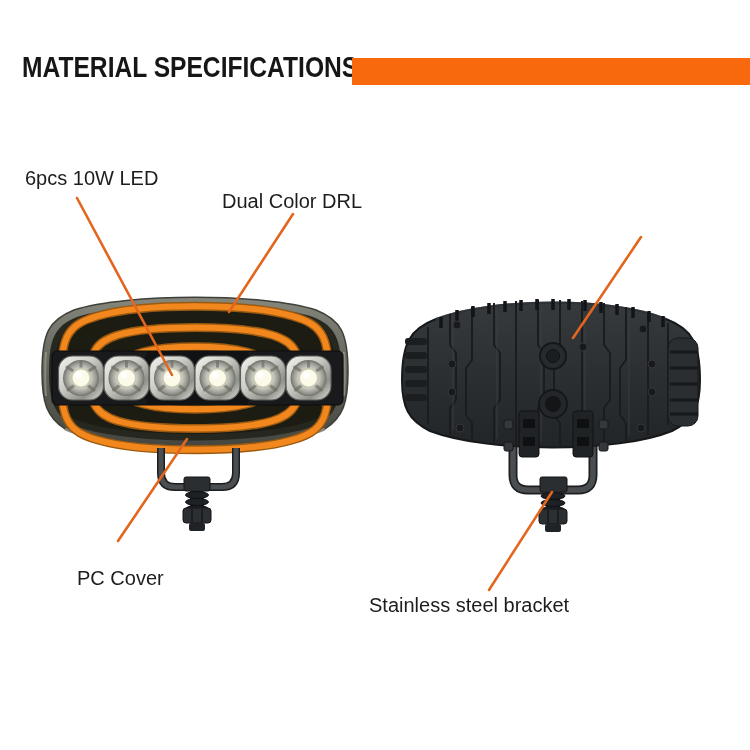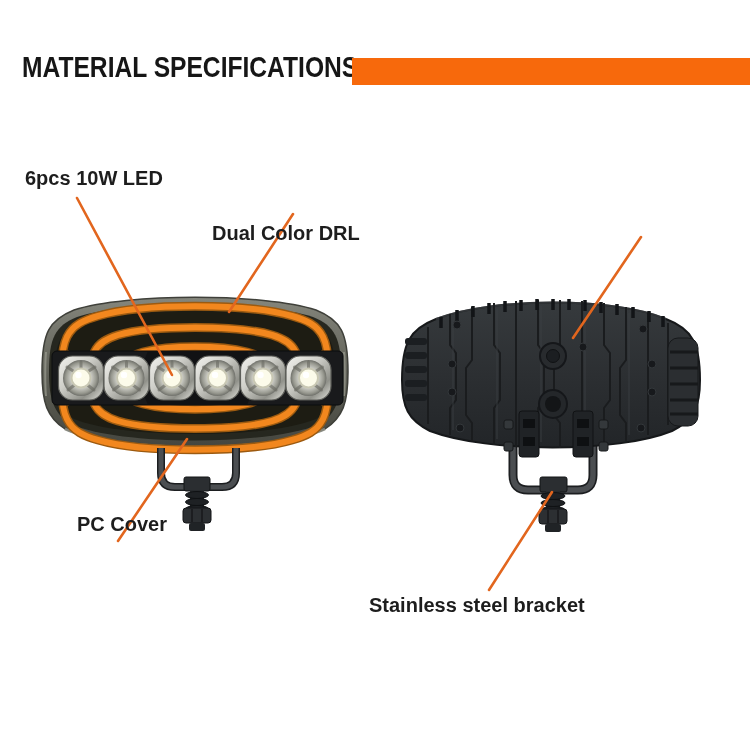--- a/index.html
+++ b/index.html
@@ -3,25 +3,25 @@
 <meta charset="utf-8">
 <style>
   html,body{margin:0;padding:0;background:#ffffff;}
   .page{position:relative;width:750px;height:750px;background:#ffffff;overflow:hidden;
         font-family:"Liberation Sans",sans-serif;}
   .title{position:absolute;left:22px;top:50px;margin:0;font-size:30px;font-weight:800;
          color:#161616;letter-spacing:0px;transform:scaleX(0.82);transform-origin:left center;
          white-space:nowrap;}
   .accent-bar{position:absolute;left:352px;top:58px;width:398px;height:27px;background:#F7690C;}
   .scene{position:absolute;left:0;top:0;width:750px;height:750px;}
-  .label{position:absolute;font-size:20px;font-weight:700;color:#1d1d1d;white-space:nowrap;}
+  .label{position:absolute;font-size:20px;font-weight:400;color:#1d1d1d;white-space:nowrap;}
   .label-led{left:25px;top:167px;}
-  .label-drl{left:212px;top:190px;margin-top:32px;}
+  .label-drl{left:222px;top:190px;}
   .label-housing{left:482px;top:209px;}
-  .label-cover{left:77px;top:513px;}
+  .label-cover{left:77px;top:567px;}
   .label-bracket{left:369px;top:594px;text-align:right;}
 </style>
 </head>
 <body>
 
 <div class="page">
 
   <h1 class="title">MATERIAL SPECIFICATIONS</h1>
   <div class="accent-bar"></div>
 

